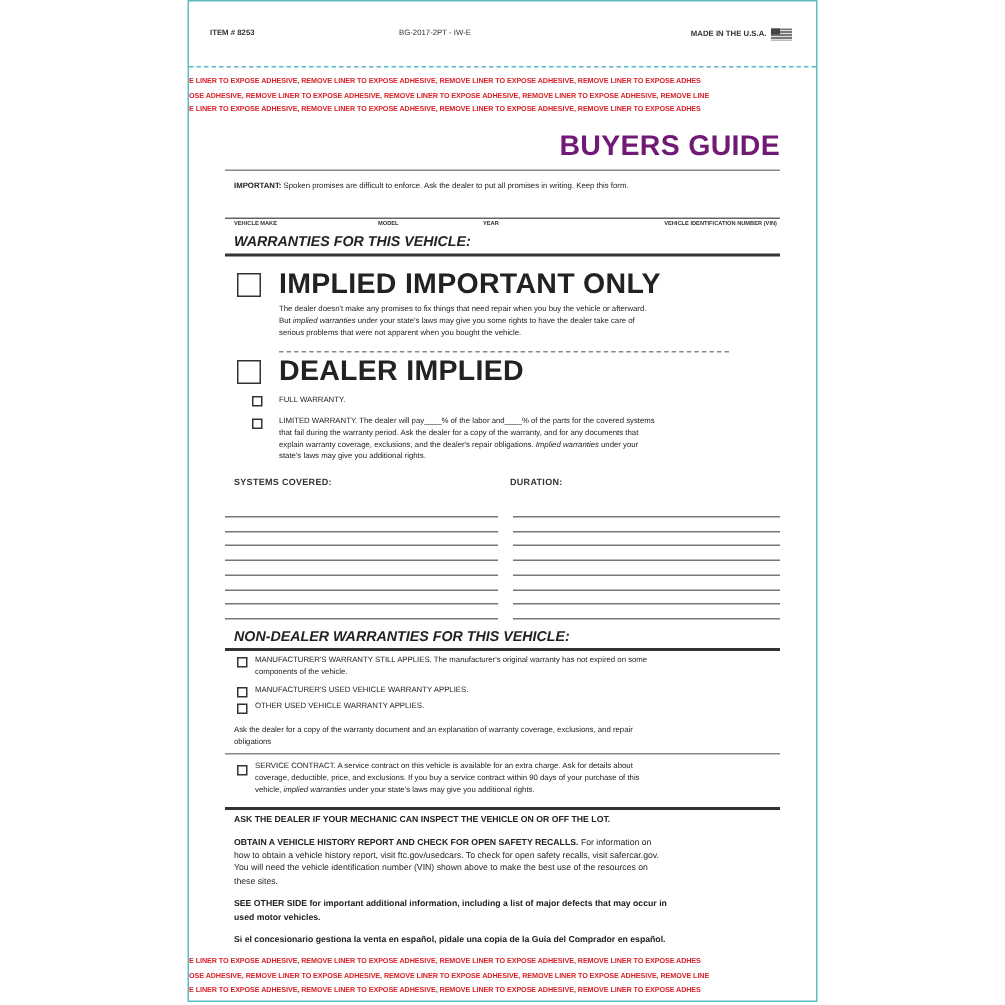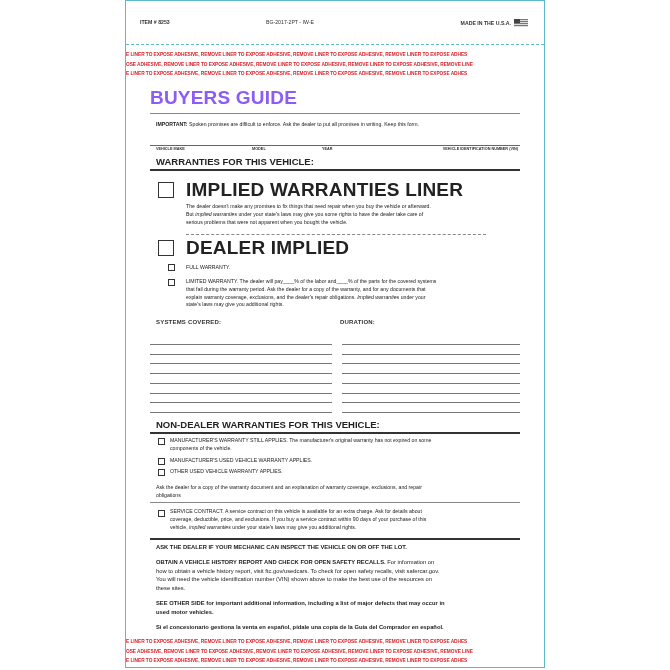--- a/index.html
+++ b/index.html
@@ -30,35 +30,35 @@
       position: absolute; left: 0; right: 0; overflow: hidden; white-space: nowrap;
       font-size: 4.8px; font-weight: bold; color: #d9222a; letter-spacing: -0.05px;
     }
     .liner .row { height: 9.5px; line-height: 9.5px; }
     .liner-top { top: 49px; }
     .liner-bottom { top: 636px; }
 
     .content { position: absolute; left: 24px; right: 24px; top: 0; }
 
     .title {
-      position: absolute; left: 0; right: 0; top: 86px; text-align: left;
-      font-size: 19px; font-weight: bold; color: #8b5cf6; letter-spacing: 0.2px;
+      position: absolute; left: 0; right: 0; top: 86px; text-align: right;
+      font-size: 19px; font-weight: bold; color: #701a75; letter-spacing: 0.2px;
     }
     .rule { position: absolute; left: 0; right: 0; height: 0; }
     .rule.gray { border-top: 1px solid #888; }
     .rule.thick { border-top: 2px solid #333; }
     .rule.thin { border-top: 1px solid #666; }
 
     .important { position: absolute; left: 6px; top: 120px; font-size: 5.2px; color: #222; }
     .important b { font-weight: bold; }
 
     .vlabels { position: absolute; left: 6px; right: 2px; top: 146px; font-size: 3.8px; font-weight: bold; color: #333; }
     .vlabels span { position: absolute; top: 0; white-space: nowrap; }
 
-    .h-section { position: absolute; left: 6px; font-size: 9.5px; font-weight: bold; color: #222; }
+    .h-section { position: absolute; left: 6px; font-size: 9.5px; font-weight: bold; color: #222; font-style: italic; }
 
     .bigbox { position: absolute; width: 16px; height: 16px; border: 1px solid #333; background: #fff; }
     .bigtitle { position: absolute; font-weight: bold; font-size: 19px; color: #222; letter-spacing: 0.2px; }
     .para { position: absolute; font-size: 5.2px; line-height: 7.8px; color: #222; }
     .para i { font-style: italic; }
     .smallbox { position: absolute; width: 6.5px; height: 6.5px; border: 1px solid #333; background: #fff; }
     .dotted { position: absolute; border-top: 1px dashed #888; }
 
     .label-b { position: absolute; font-size: 6px; font-weight: bold; color: #333; letter-spacing: 0.2px; }
 
@@ -102,21 +102,21 @@
       <span style="left:0;">VEHICLE MAKE</span>
       <span style="left:96px;">MODEL</span>
       <span style="left:166px;">YEAR</span>
       <span style="right:0;">VEHICLE IDENTIFICATION NUMBER (VIN)</span>
     </div>
 
     <div class="h-section" style="top:155px;">WARRANTIES FOR THIS VEHICLE:</div>
     <div class="rule thick" style="top:168px;"></div>
 
     <div class="bigbox" style="left:8px; top:181px;"></div>
-    <div class="bigtitle" style="left:36px; top:178px;">IMPLIED WARRANTIES LINER</div>
+    <div class="bigtitle" style="left:36px; top:178px;">IMPLIED IMPORTANT ONLY</div>
     <div class="para" style="left:36px; top:202px;">
       <div>The dealer doesn't make any promises to fix things that need repair when you buy the vehicle or afterward.</div>
       <div><span>But </span><i>implied warranties</i><span> under your state's laws may give you some rights to have the dealer take care of</span></div>
       <div>serious problems that were not apparent when you bought the vehicle.</div>
     </div>
     <div class="dotted" style="left:36px; width:300px; top:233px;"></div>
 
     <div class="bigbox" style="left:8px; top:239px;"></div>
     <div class="bigtitle" style="left:36px; top:236px;">DEALER IMPLIED</div>
 

